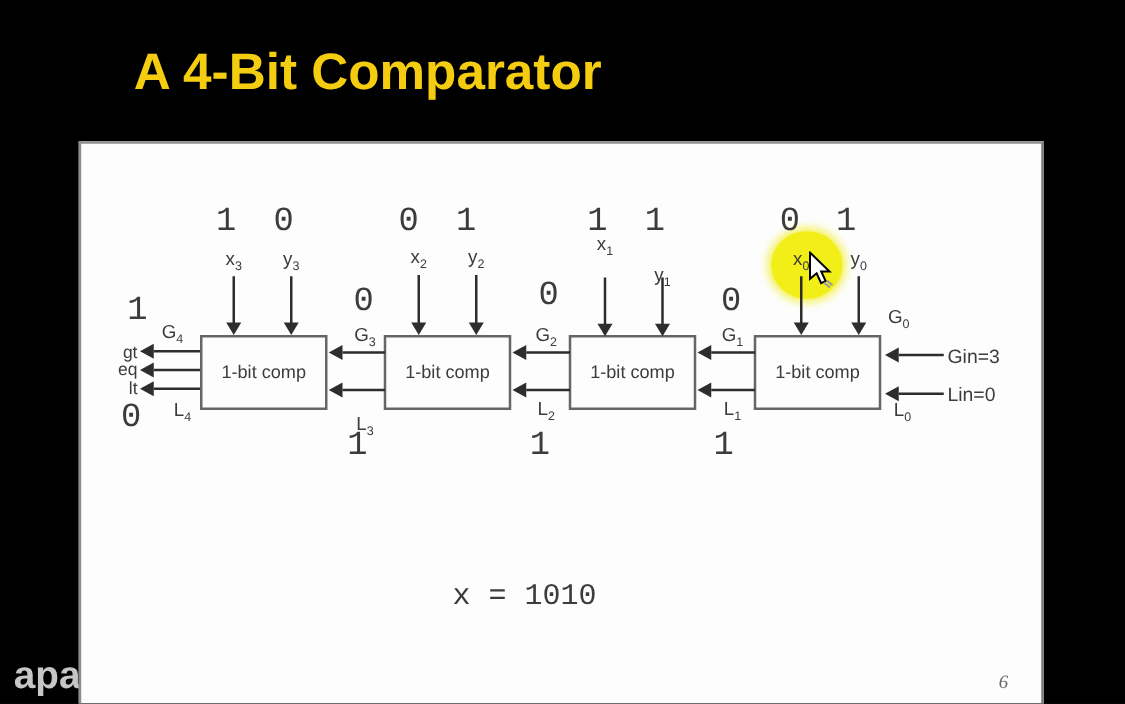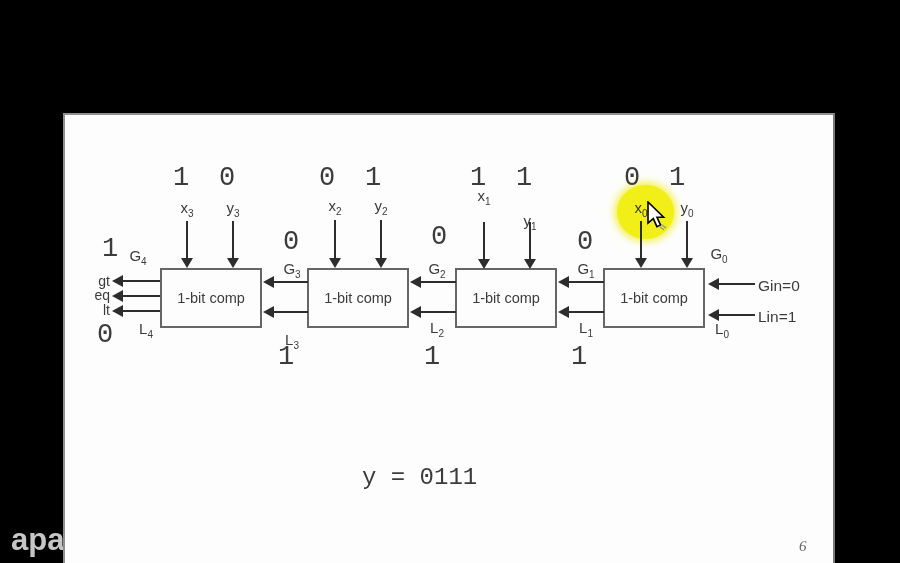--- a/index.html
+++ b/index.html
@@ -37,20 +37,21 @@
       font-size:24px;line-height:33px;color:#3c3c3c;white-space:pre;}
   .pagenum{position:absolute;left:799px;top:538px;font-family:"Liberation Serif",serif;
            font-style:italic;font-size:15px;color:#666;}
   .cursor{position:absolute;left:646px;top:201px;}
 </style>
 </head>
 <body>
 
 <div class="stage">
 
+  <div class="title">A 4-Bit Comparator</div>
 
   <div class="slide"></div>
 
   <div class="wm">apar</div>
 
   <div class="hl"></div>
 
   <div class="blk" style="left:160px">
     <span>1-bit comp</span>
   </div>
@@ -108,21 +109,21 @@
   </div>
   <div class="abs" style="left:687px">
     <div class="digit" style="left:-10px;top:165px">1</div>
     <div class="siglbl" style="top:200px"><span>y</span><sub>0</sub></div>
     <div class="vline" style="left:-1px;top:221px;height:38px"></div>
     <div class="vhead" style="left:-6px;top:258px"></div>
   </div>
 
   <div class="abs" style="left:0;top:0">
     <div class="digit" style="left:110px;top:236px">1</div>
-    <div class="siglbl" style="left:138px;top:248px"><span>G</span><sub>4</sub></div>
+    <div class="siglbl" style="left:138px;top:258px"><span>G</span><sub>4</sub></div>
 
     <div class="hhead" style="left:112px;top:275px"></div>
     <div class="hline" style="left:123px;top:280px;width:37px"></div>
     <div class="hhead" style="left:112px;top:290px"></div>
     <div class="hline" style="left:123px;top:295px;width:37px"></div>
     <div class="hhead" style="left:112px;top:305px"></div>
     <div class="hline" style="left:123px;top:310px;width:37px"></div>
 
     <div class="outlbl" style="top:274px">gt</div>
     <div class="outlbl" style="top:288px">eq</div>
@@ -160,28 +161,29 @@
     <div class="hhead" style="left:1px;top:306px"></div>
     <div class="hline" style="left:12px;top:311px;width:35px"></div>
     <div class="siglbl" style="left:29px;top:320px"><span>L</span><sub>1</sub></div>
     <div class="digit" style="left:22px;top:344px">1</div>
   </div>
 
   <div class="abs" style="left:0;top:0">
     <div class="siglbl" style="left:719px;top:246px"><span>G</span><sub>0</sub></div>
     <div class="hhead" style="left:708px;top:278px"></div>
     <div class="hline" style="left:719px;top:283px;width:36px"></div>
-    <div class="rlab" style="left:758px;top:277px">Gin=0</div>
+    <div class="rlab" style="left:758px;top:277px">Gin=3</div>
     <div class="hhead" style="left:708px;top:309px"></div>
     <div class="hline" style="left:719px;top:314px;width:36px"></div>
-    <div class="rlab" style="left:758px;top:308px">Lin=1</div>
+    <div class="rlab" style="left:758px;top:308px">Lin=0</div>
     <div class="siglbl" style="left:722px;top:321px"><span>L</span><sub>0</sub></div>
   </div>
 
   <div class="eq">
+    <div>x = 1010</div>
     <div>y = 0111</div>
   </div>
 
   <div class="pagenum">6</div>
 
   <svg class="cursor" width="24" height="32" viewBox="0 0 24 32">
     <polygon points="2,1 2,22 7.3,17.6 10.9,25.6 14.5,23.9 11,16.2 17.6,16.2" fill="#ffffff" stroke="#000000" stroke-width="1.6"></polygon>
     <path d="M13 25 l5 4 M15.5 23.5 l4.5 3.6" stroke="#9a9a9a" stroke-width="1.6" fill="none"></path>
   </svg>
 

